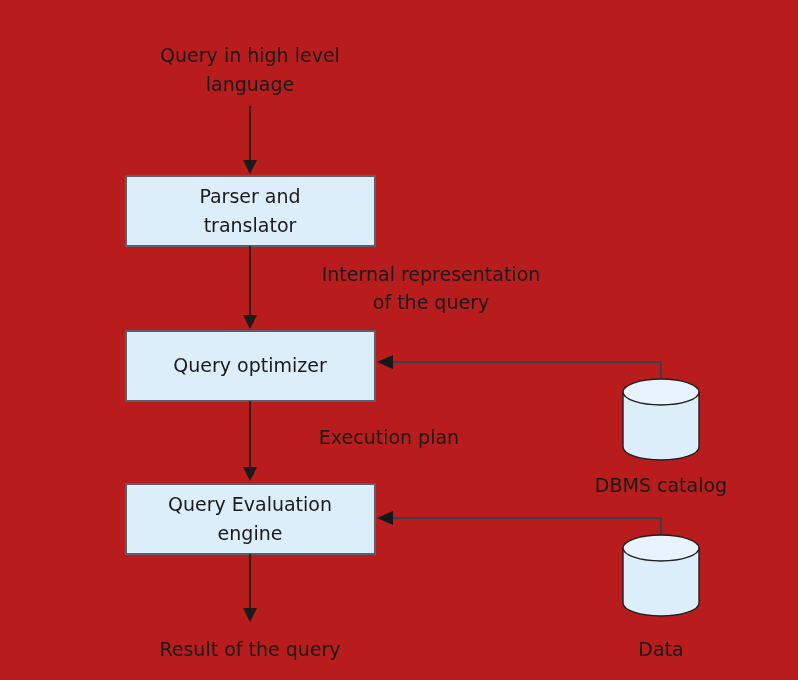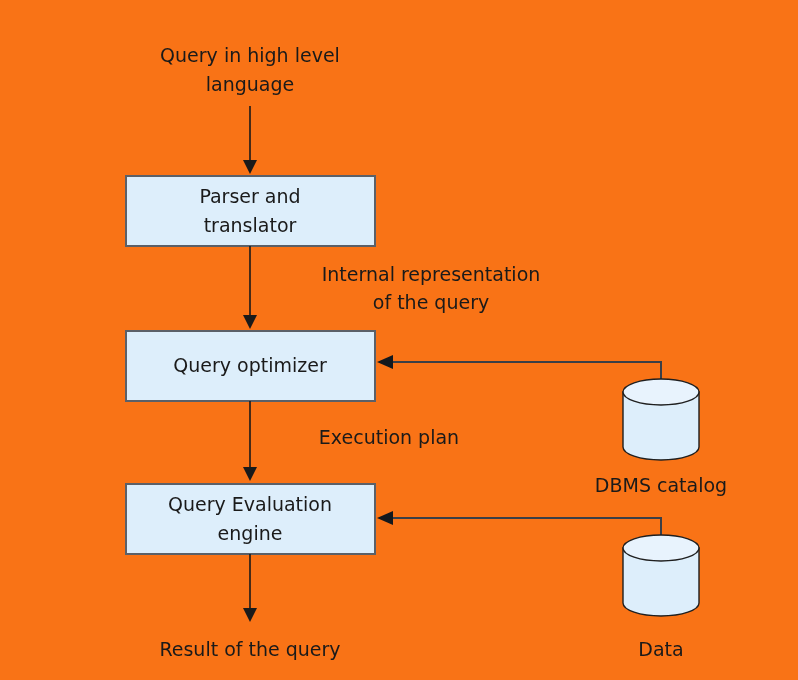--- a/index.html
+++ b/index.html
@@ -7,21 +7,21 @@
     padding: 0;
     background: #ffffff;
   }
   body {
     font-family: "DejaVu Sans", "Liberation Sans", sans-serif;
   }
   #canvas {
     position: relative;
     width: 798px;
     height: 680px;
-    background: #f97316;
+    background: #b91c1c;
     overflow: hidden;
   }
   #diagram-svg {
     position: absolute;
     left: 0;
     top: 0;
     width: 798px;
     height: 680px;
   }
   .lbl {

